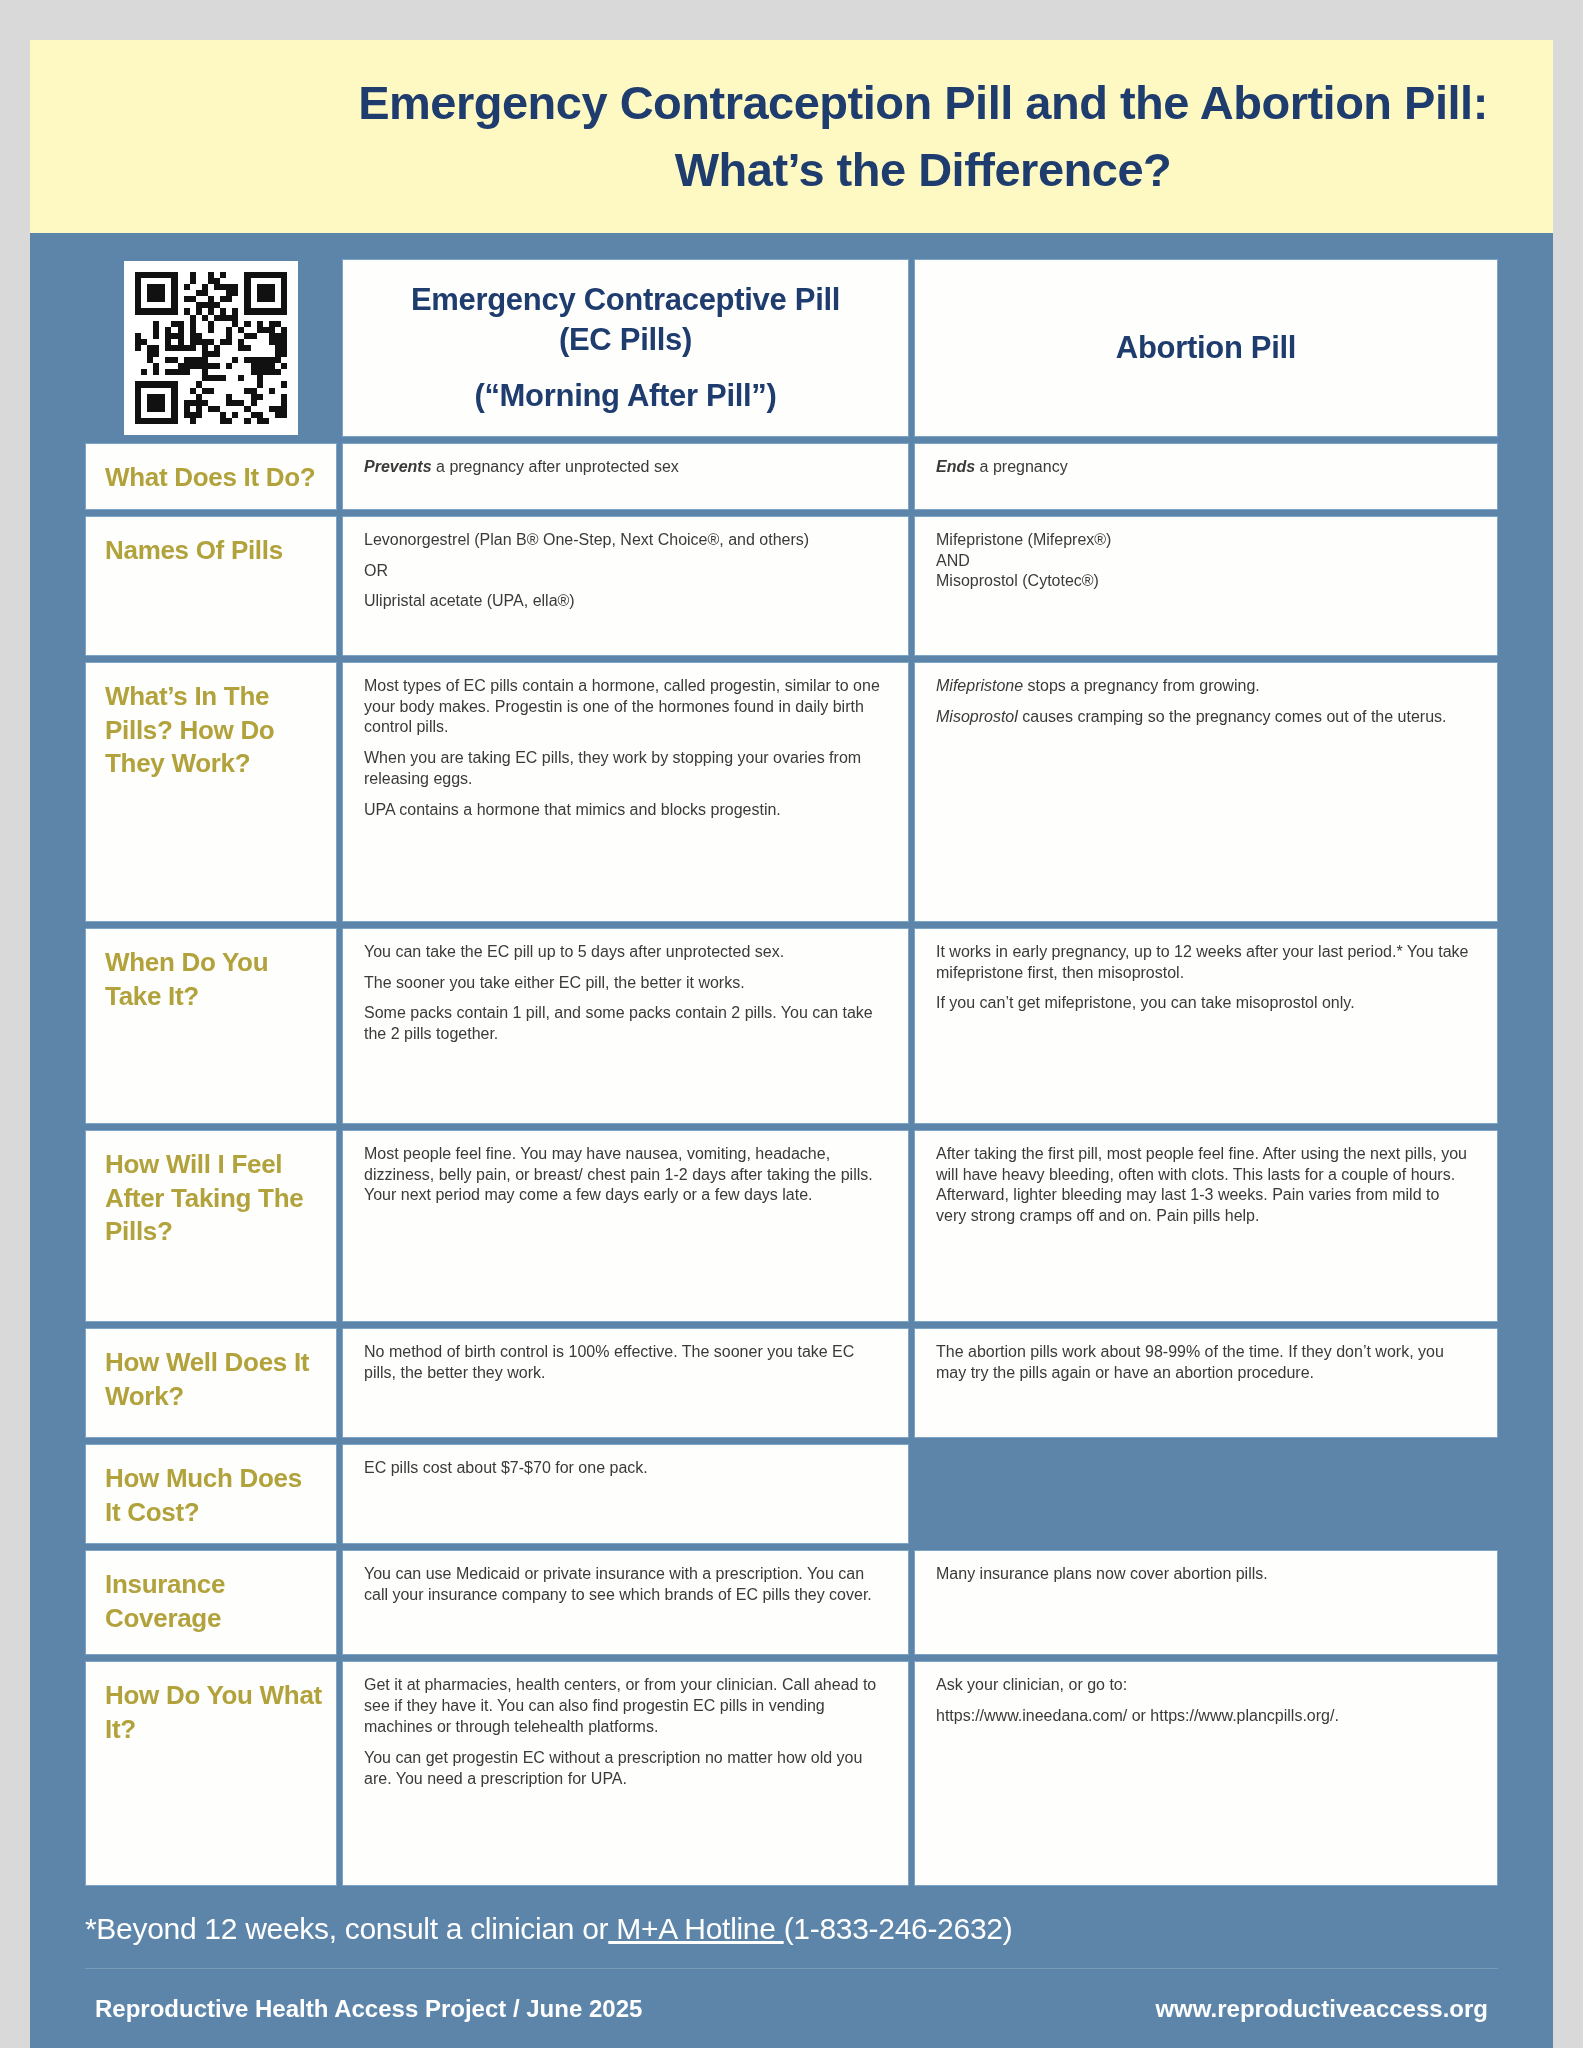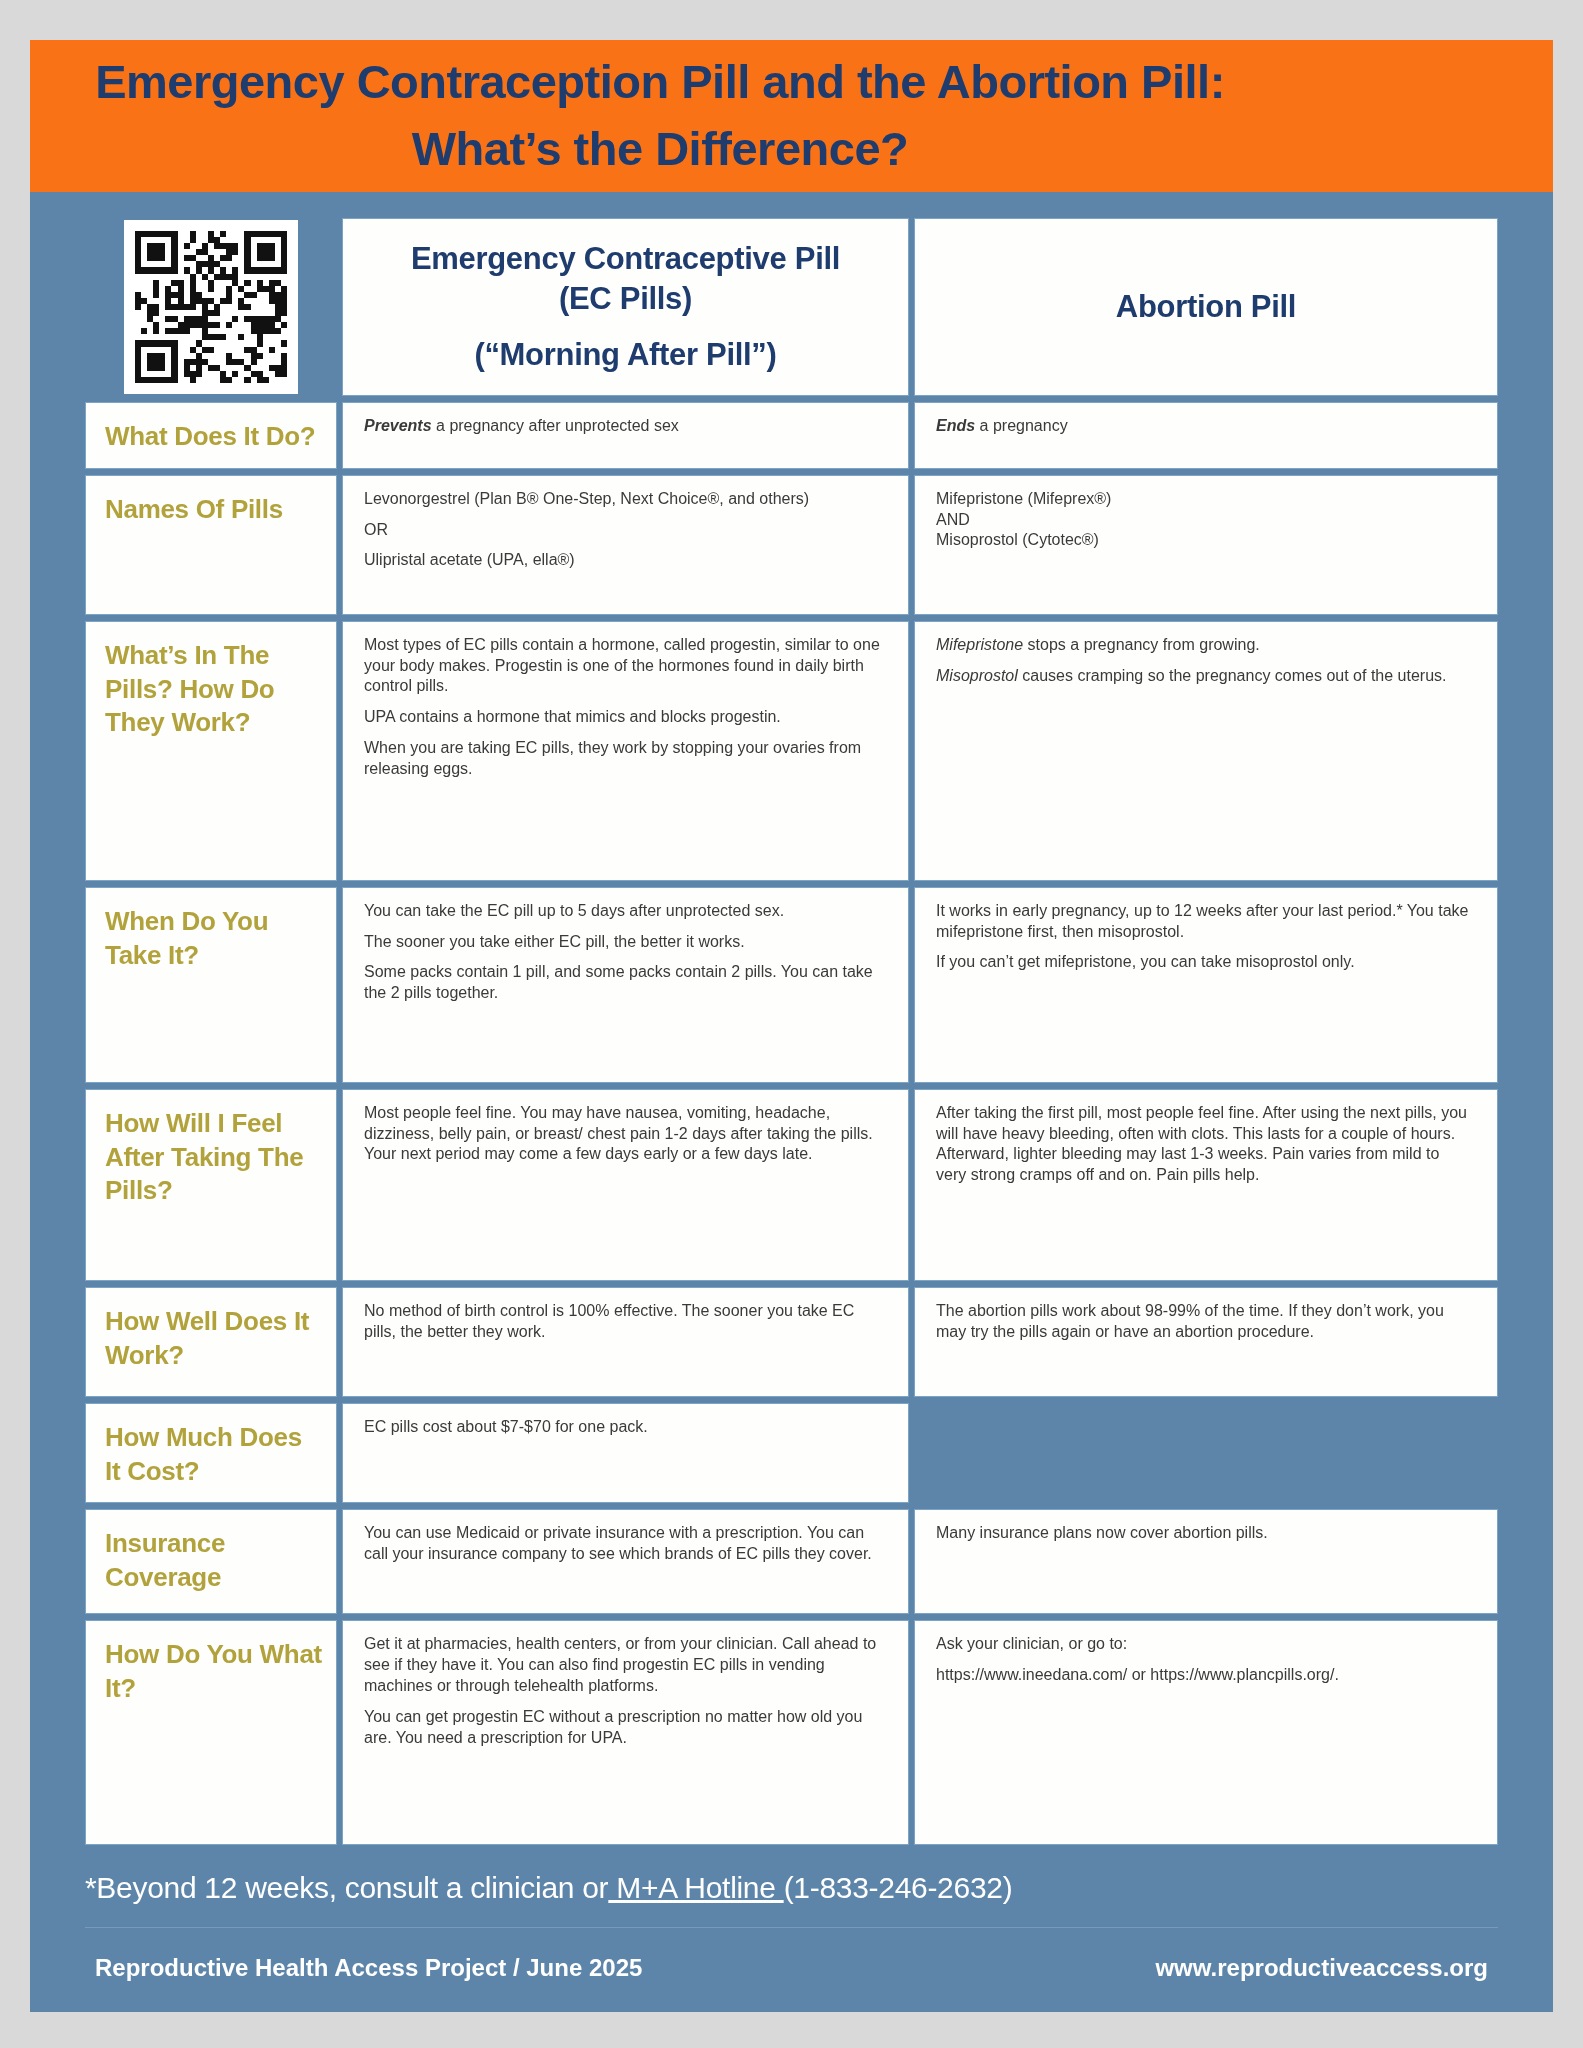--- a/index.html
+++ b/index.html
@@ -10,25 +10,25 @@
   }
   .page {
     width: 1583px;
     min-height: 2048px;
     padding: 40px 30px 38px;
     background: #d9d9d9;
     margin: 0 auto;
   }
   
   .yellow-band {
-    background: #f97316;
-    height: 152px;
+    background: #fef9c3;
+    height: 193px;
     display: flex;
     align-items: center;
-    justify-content: flex-start;
+    justify-content: flex-end;
   }
   .poster-title {
     margin: 0;
     max-width: 1260px;
     text-align: center;
     color: #1e3c6e;
     font-size: 47px;
     line-height: 1.42;
     font-weight: 700;
     letter-spacing: -0.5px;
@@ -465,22 +465,22 @@
               <p class="para"><span>Ulipristal acetate (UPA, ella®)</span></p>
             </div>
             <div class="cell body-cell">
               <p class="para"><span>Mifepristone (Mifeprex®)</span><br><span>AND</span><br><span>Misoprostol (Cytotec®)</span></p>
             </div>
           </div>
           <div class="t-row r3">
             <div class="cell label-cell">What’s In The Pills? How Do They Work?</div>
             <div class="cell body-cell">
               <p class="para"><span>Most types of EC pills contain a hormone, called progestin, similar to one your body makes. Progestin is one of the hormones found in daily birth control pills.</span></p>
+              <p class="para"><span>When you are taking EC pills, they work by stopping your ovaries from releasing eggs.</span></p>
               <p class="para"><span>UPA contains a hormone that mimics and blocks progestin.</span></p>
-              <p class="para"><span>When you are taking EC pills, they work by stopping your ovaries from releasing eggs.</span></p>
             </div>
             <div class="cell body-cell">
               <p class="para"><span class="i">Mifepristone</span><span> stops a pregnancy from growing.</span></p>
               <p class="para"><span class="i">Misoprostol</span><span> causes cramping so the pregnancy comes out of the uterus.</span></p>
             </div>
           </div>
           <div class="t-row r4">
             <div class="cell label-cell">When Do You Take It?</div>
             <div class="cell body-cell">
               <p class="para"><span>You can take the EC pill up to 5 days after unprotected sex.</span></p>

